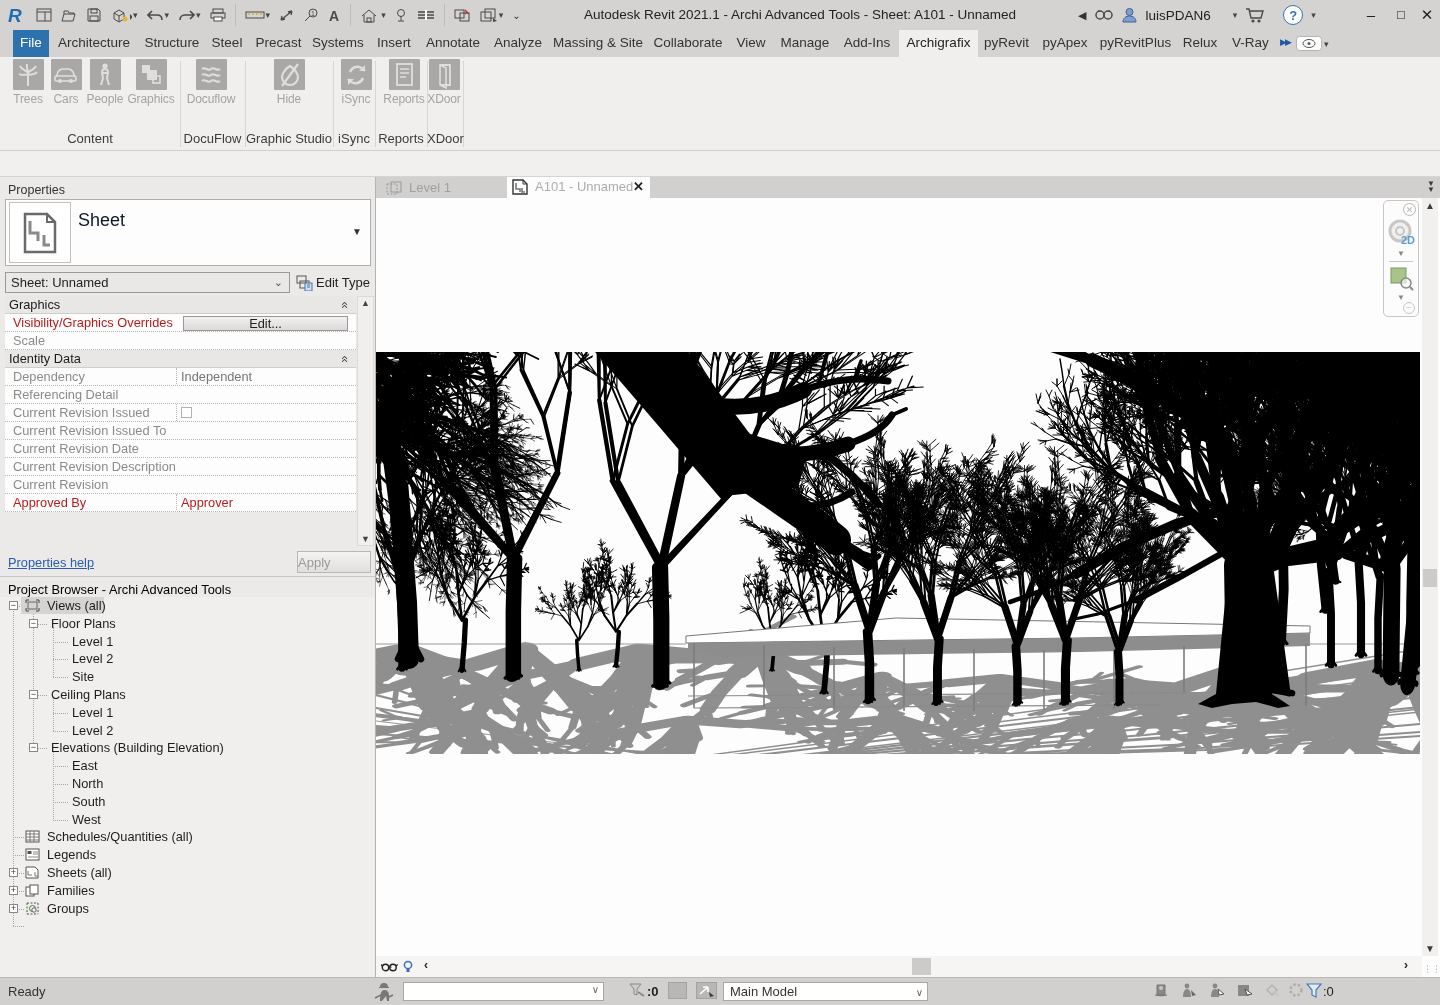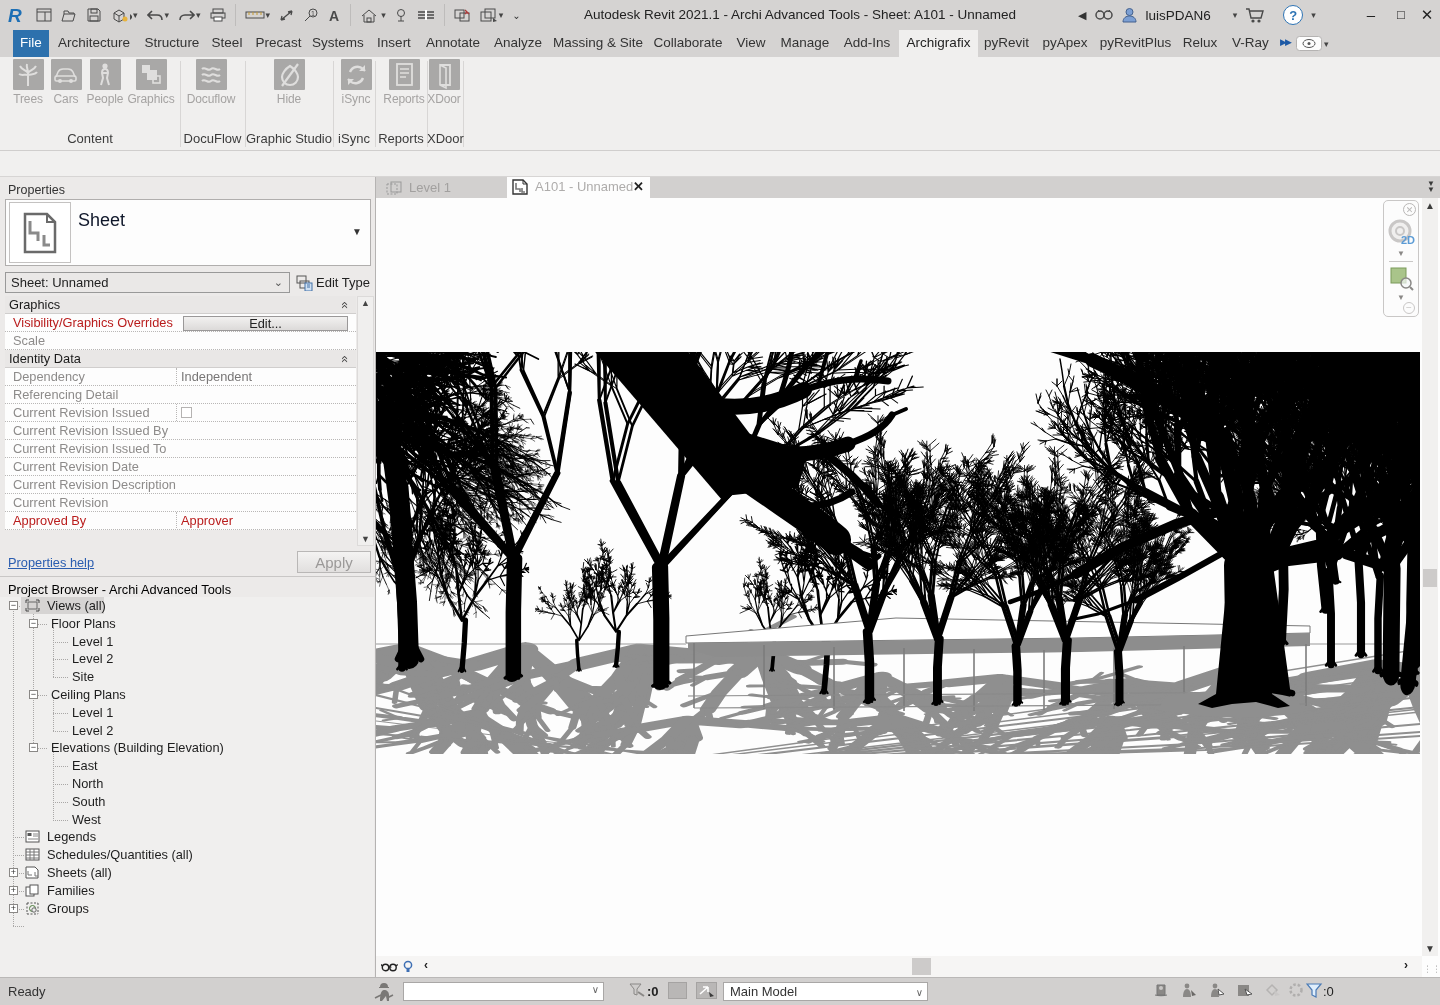--- a/index.html
+++ b/index.html
@@ -26,21 +26,21 @@
 #edittype{position:absolute;left:296px;top:95px;width:80px;font-size:13px;color:#222;line-height:21px;padding-left:20px}
 #grid{position:absolute;left:5px;top:119px;width:351px;background:#fdfdfd;font-size:12.8px}
 .grow{position:relative;height:18px;line-height:18px;border-bottom:1px dotted #b9b7b6;white-space:nowrap;overflow:hidden}
 .grow .n{position:absolute;left:8px;color:#8d8b8a}
 .grow .v{position:absolute;left:171px;right:0;border-left:1px dotted #b9b7b6;padding-left:4px;color:#787676}
 .grow.hdr{background:#e9e7e6;color:#1a1a1a;border-bottom:1px solid #d0cecd}
 .grow.hdr:after{content:"\00AB";position:absolute;right:8px;top:0;transform:rotate(90deg);color:#444;font-size:13px}
 .grow .black{color:#b91c1c}
 #vscroll1{position:absolute;left:357px;top:119px;width:17px;height:250px;background:#f0efee;border:1px solid #dcdad9}
 #props-help{position:absolute;left:8px;top:378px;font-size:12.8px;color:#2a5db0;text-decoration:underline}
-#apply{position:absolute;left:297px;top:374px;width:74px;height:22px;background:linear-gradient(#f4f3f2,#e1dfde);border:1px solid #b9b7b6;text-align:center;line-height:21px;font-size:15px;color:#9b9998}
+#apply{position:absolute;left:297px;top:374px;width:74px;height:22px;background:linear-gradient(#f4f3f2,#e1dfde);border:1px solid #b9b7b6;line-height:21px;font-size:13px;color:#9b9998}
 #pb-title{position:absolute;left:8px;top:405px;font-size:12.8px;color:#000000}
 #tree{position:absolute;left:0px;top:420px;width:374px;bottom:0;background:#f0efee;font-size:12.8px;color:#1d1d1d}
 .ti{position:relative;height:17.8px;line-height:17.8px;white-space:nowrap}
 #canvas{position:absolute;left:376px;top:177px;width:1064px;height:800px;background:#fdfdfd}
 #tabstrip{position:absolute;left:0;top:0;width:100%;height:21px;background:#d2d0cf}
 #tab-l1{position:absolute;left:4px;top:2px;width:128px;height:19px;color:#a2a09f;font-size:13px;line-height:18px}
 #tab-a101{position:absolute;left:131px;top:0;width:143px;height:21px;background:#fdfdfd;color:#aeacab;font-size:13px;line-height:20px}
 #art{position:absolute;left:0;top:175px;width:1044px;height:402px}
 #navbar{position:absolute;left:1007px;top:23px;width:36px;height:117px;background:#fcfcfc;border:1px solid #c9c7c6;border-radius:5px}
 #vscroll2{position:absolute;right:2px;top:21px;width:16px;height:758px;background:#f1f0ef}
@@ -380,24 +380,20 @@
       </div>
       <div class="grow">
         <span class="n">Referencing Detail</span>
         <span class="v"></span>
       </div>
       <div class="grow">
         <span class="n">Current Revision Issued</span>
         <span class="v"><span style="display:inline-block;width:11px;height:11px;border:1px solid #b5b3b2;background:#fff;margin-top:3px"></span></span>
       </div>
       <div class="grow">
-        <span class="n">Current Revision Issued By</span>
-        <span class="v"></span>
-      </div>
-      <div class="grow">
         <span class="n">Current Revision Issued To</span>
         <span class="v"></span>
       </div>
       <div class="grow">
         <span class="n">Current Revision Date</span>
         <span class="v"></span>
       </div>
       <div class="grow">
         <span class="n">Current Revision Description</span>
         <span class="v"></span>
@@ -491,34 +487,34 @@
       <div class="ti">
         <span style="position:absolute;left:72px;z-index:2">South</span>
       </div>
       <div class="ti">
         <span style="position:absolute;left:72px;z-index:2">West</span>
       </div>
       <div class="ti">
         <span style="position:absolute;left:25px;top:2px;z-index:3">
           <svg class="ico" width="15" height="13" viewBox="0 0 15 13">
             <rect x="1" y="1" width="13" height="11" fill="#fff" stroke="#555"></rect>
+            <path d="M1 4h13M1 7h13M1 10h13M5 1v11M9 1v11" stroke="#777"></path>
+          </svg>
+        </span>
+        <span style="position:absolute;left:47px;z-index:2">Schedules/Quantities (all)</span>
+      </div>
+      <div class="ti">
+        <span style="position:absolute;left:25px;top:2px;z-index:3">
+          <svg class="ico" width="15" height="13" viewBox="0 0 15 13">
+            <rect x="1" y="1" width="13" height="11" fill="#fff" stroke="#555"></rect>
             <rect x="2.5" y="3" width="4" height="3" fill="#555"></rect>
             <path d="M8 4h5M8 6h5M3 9h10" stroke="#888"></path>
           </svg>
         </span>
         <span style="position:absolute;left:47px;z-index:2">Legends</span>
-      </div>
-      <div class="ti">
-        <span style="position:absolute;left:25px;top:2px;z-index:3">
-          <svg class="ico" width="15" height="13" viewBox="0 0 15 13">
-            <rect x="1" y="1" width="13" height="11" fill="#fff" stroke="#555"></rect>
-            <path d="M1 4h13M1 7h13M1 10h13M5 1v11M9 1v11" stroke="#777"></path>
-          </svg>
-        </span>
-        <span style="position:absolute;left:47px;z-index:2">Schedules/Quantities (all)</span>
       </div>
       <div class="ti">
         <span style="position:absolute;left:9px;top:4px;width:9px;height:9px;border:1px solid #8a8886;background:#fff;font-size:9px;line-height:7px;text-align:center;color:#333">+</span>
         <span style="position:absolute;left:25px;top:2px;z-index:3">
           <svg class="ico" width="15" height="13" viewBox="0 0 15 13">
             <path d="M1 1h9l3 3v8H1z" fill="#fff" stroke="#555"></path>
             <path d="M3 5v4h4M10 6v4h3" fill="none" stroke="#777"></path>
           </svg>
         </span>
         <span style="position:absolute;left:47px;z-index:2">Sheets (all)</span>

